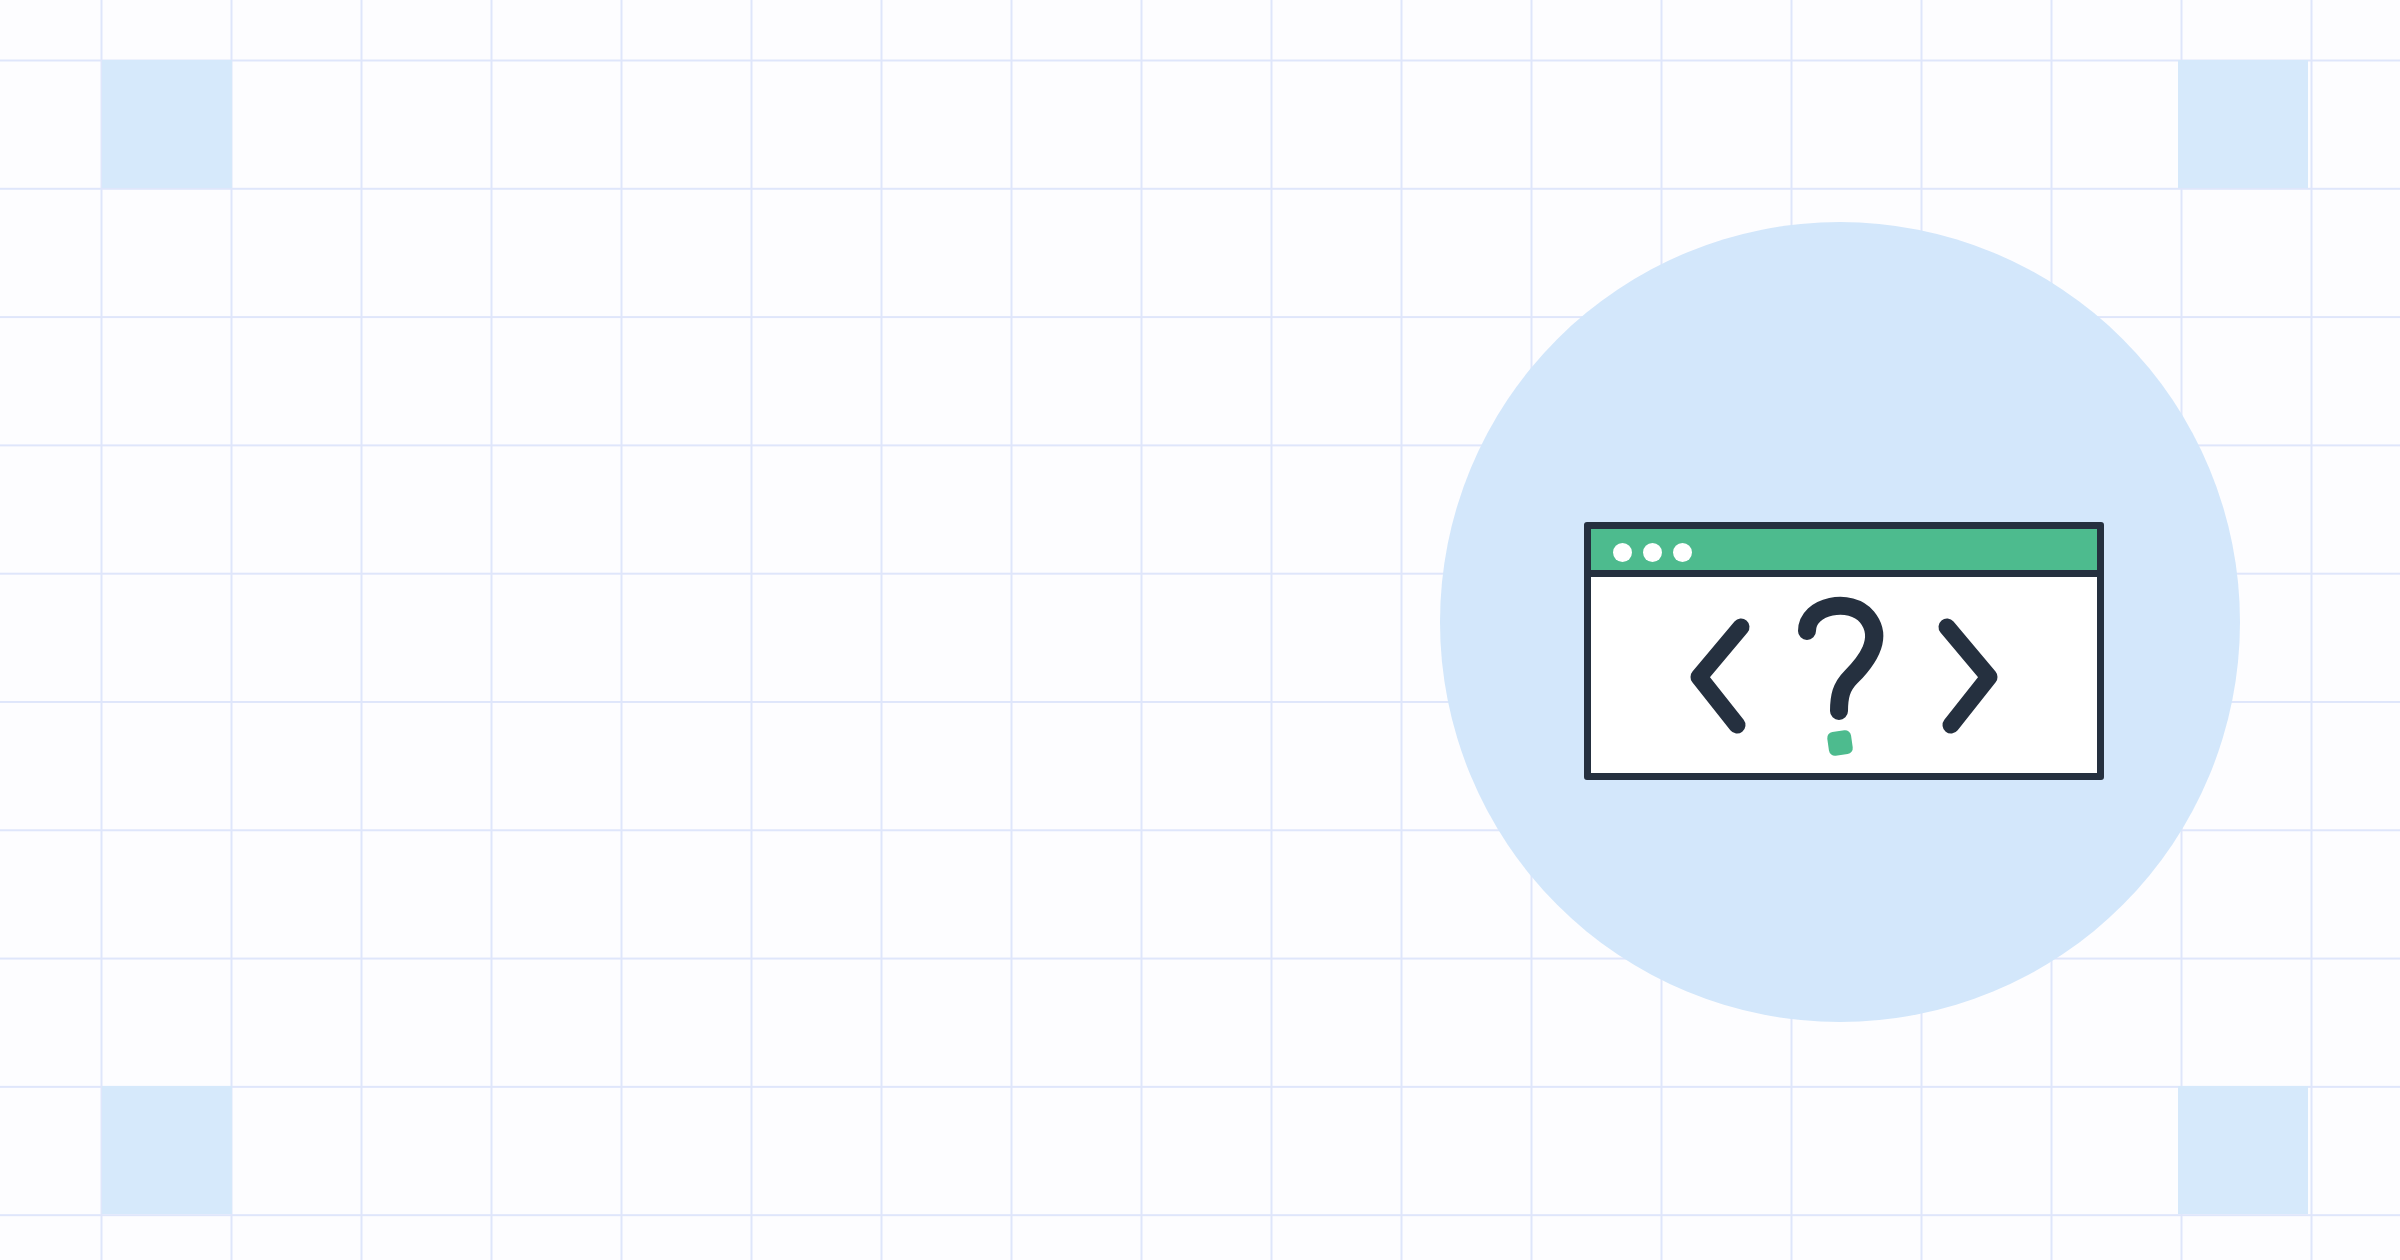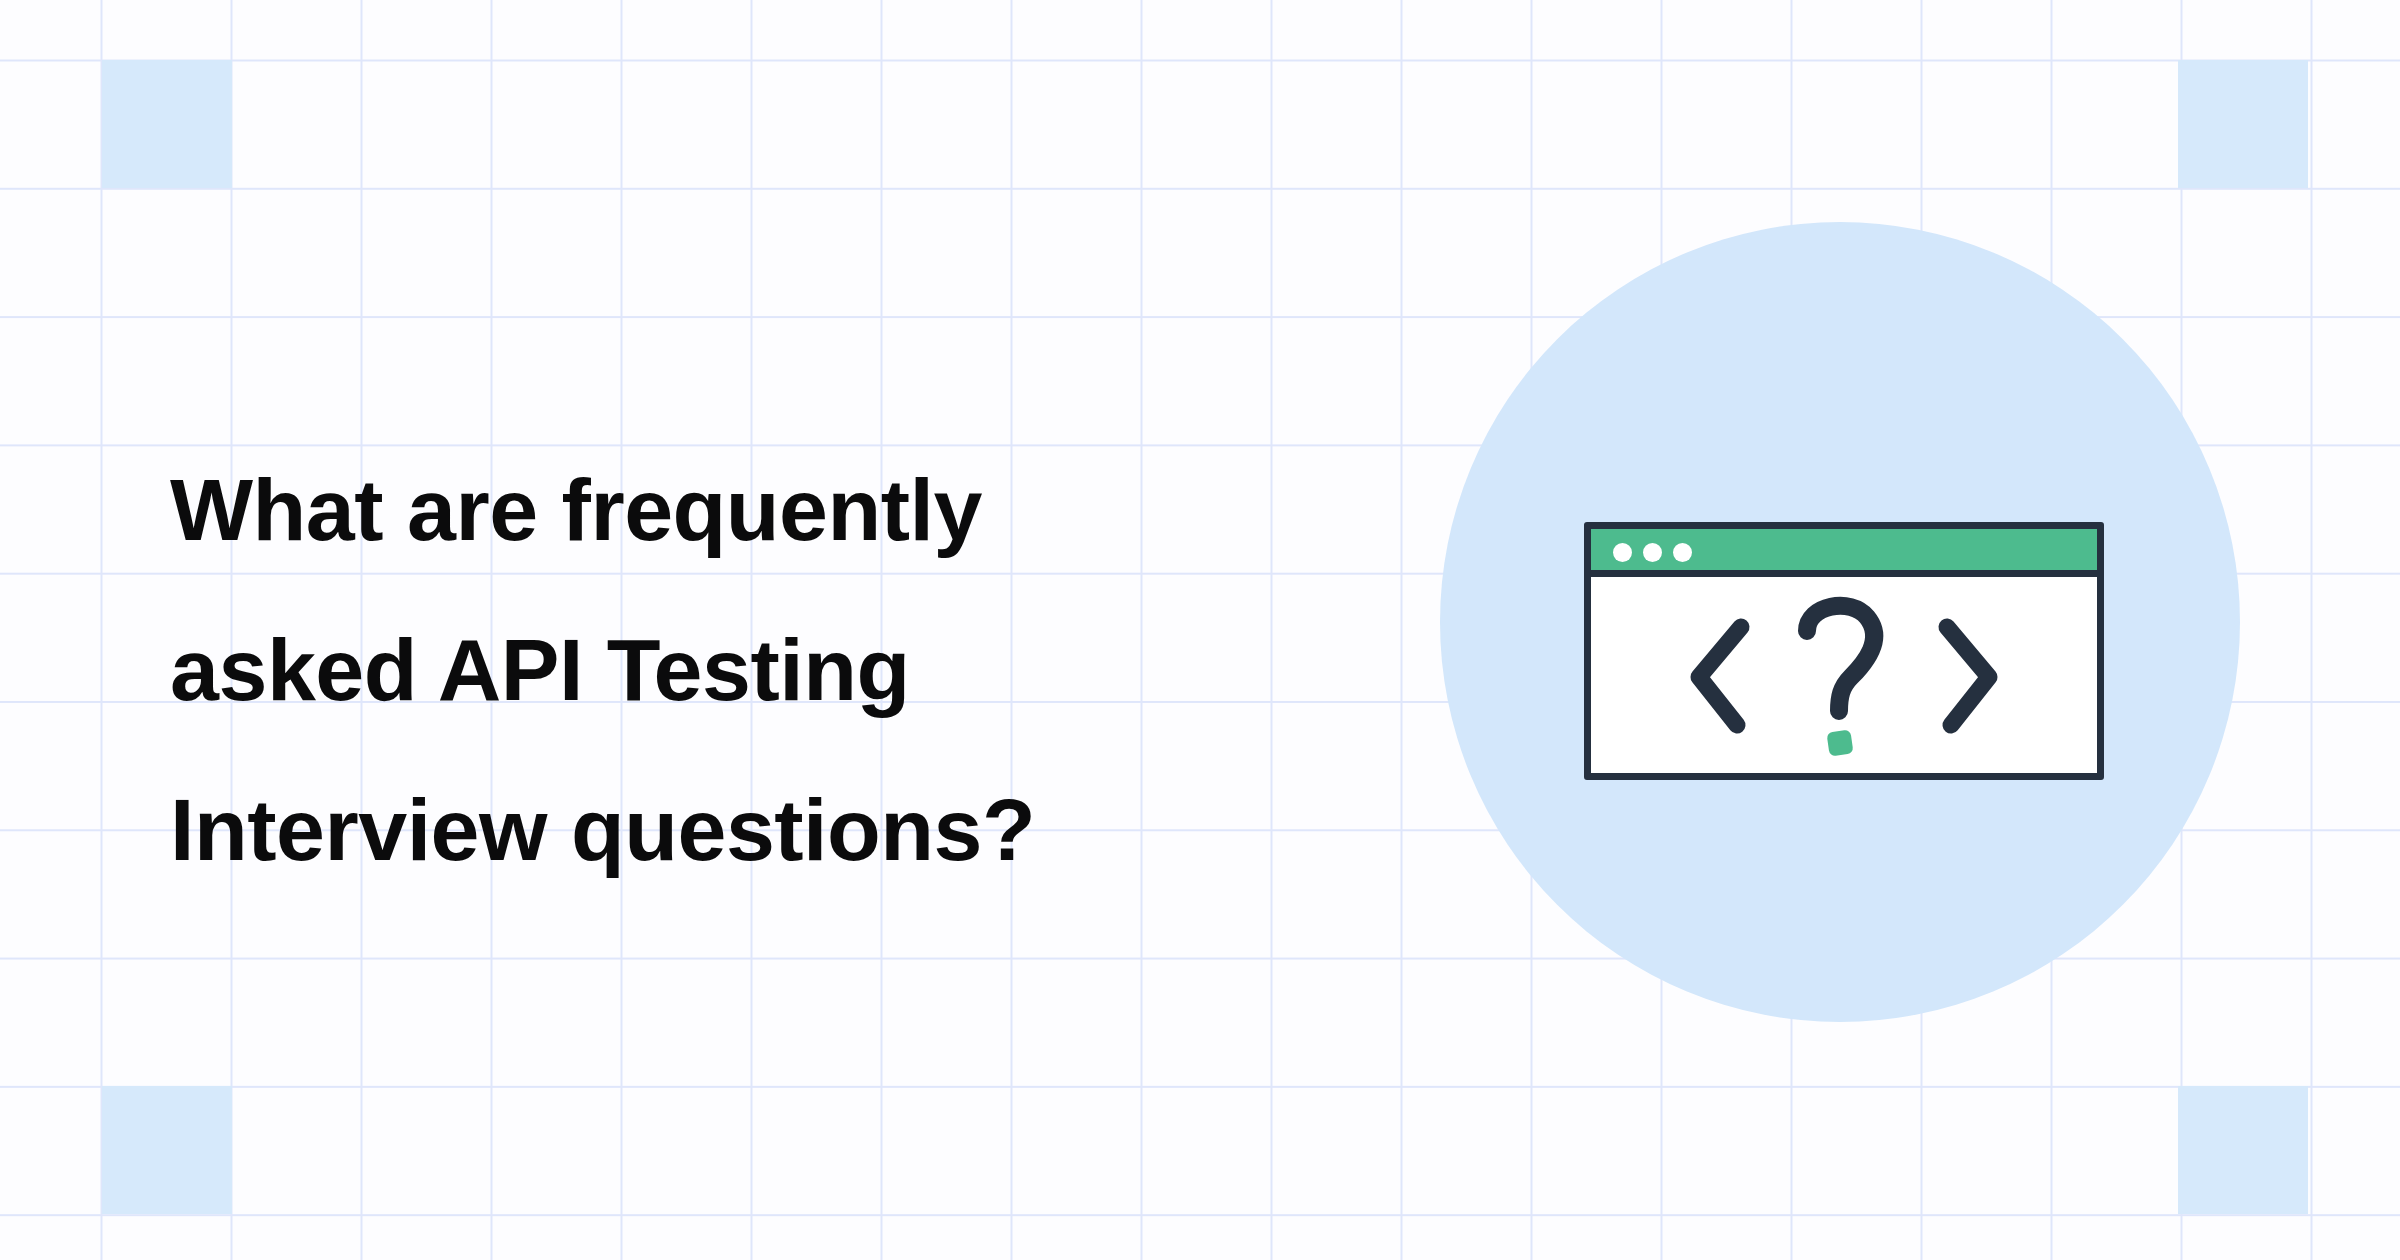--- a/index.html
+++ b/index.html
@@ -119,25 +119,20 @@
 
 <div class="stage">
 
   <div class="grid-layer"></div>
 
   <div class="grid-cell cell-tl"></div>
   <div class="grid-cell cell-tr"></div>
   <div class="grid-cell cell-bl"></div>
   <div class="grid-cell cell-br"></div>
 
-  <div class="headline">
-    <span class="headline-line">What are frequently</span>
-    <span class="headline-line">asked API Testing</span>
-    <span class="headline-line">Interview questions?</span>
-  </div>
 
   <div class="illustration">
     <div class="illus-circle"></div>
 
     <div class="browser">
       <div class="browser-bar">
         <span class="dot dot-1"></span>
         <span class="dot dot-2"></span>
         <span class="dot dot-3"></span>
       </div>

